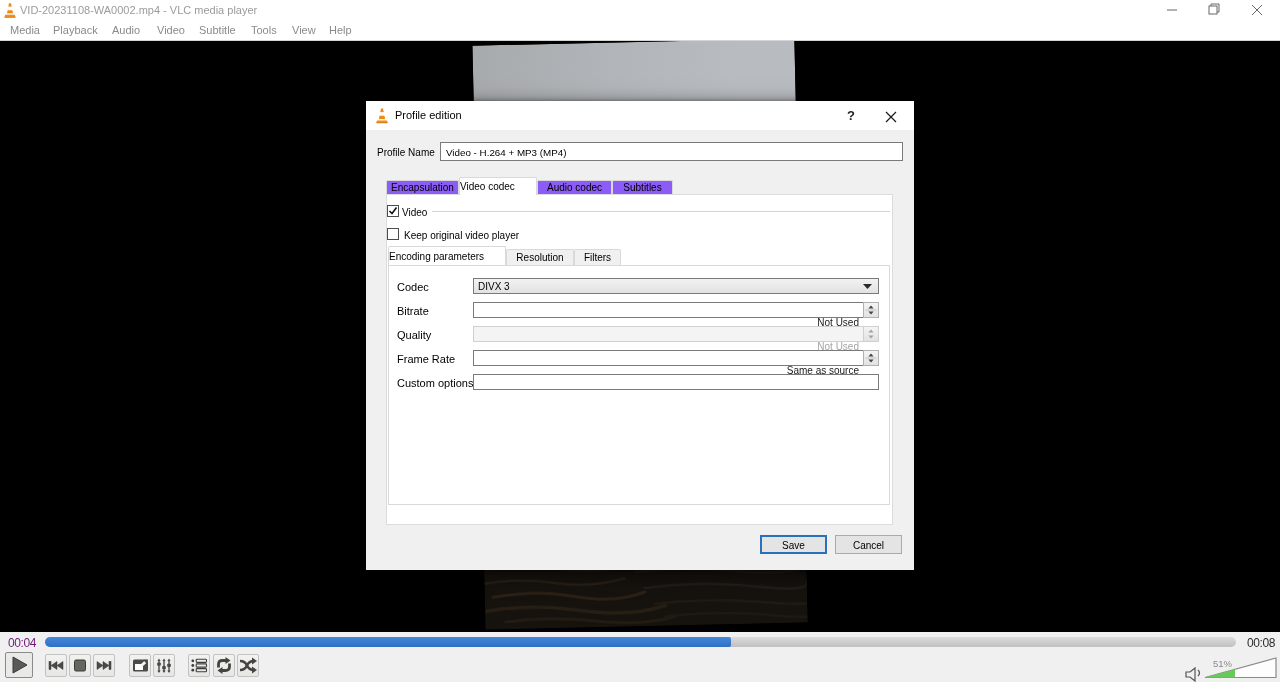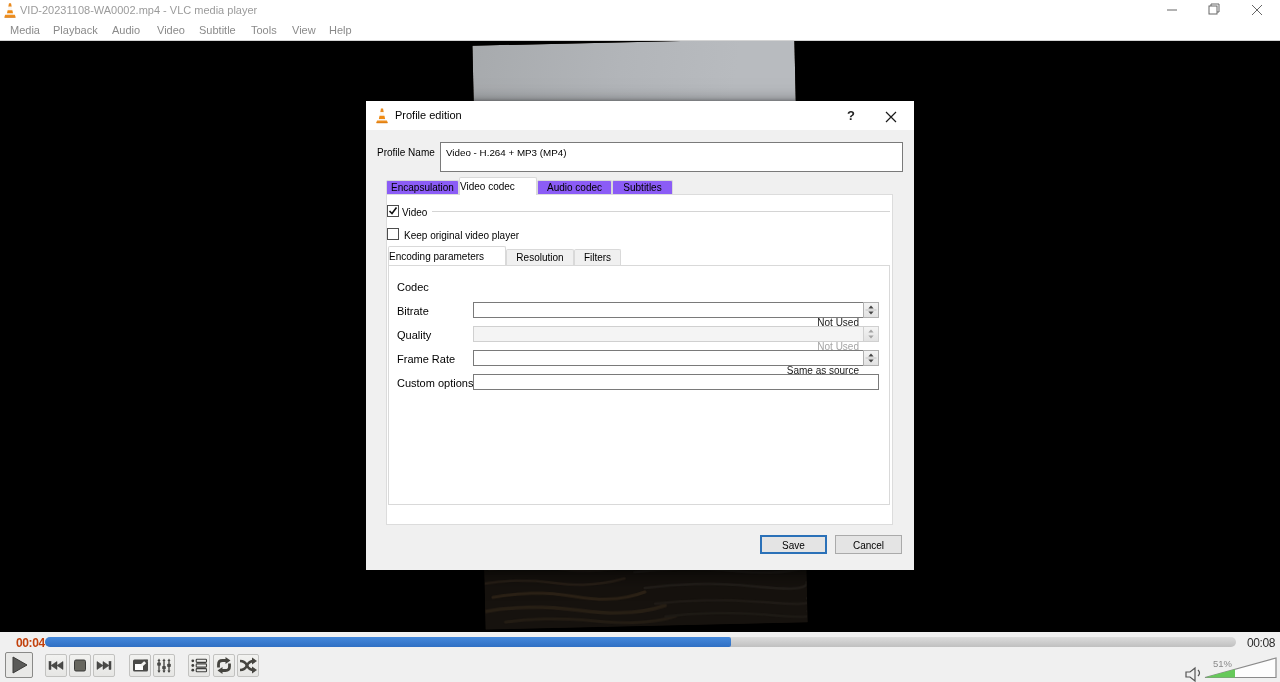--- a/index.html
+++ b/index.html
@@ -7,34 +7,34 @@
 #wtitle{position:absolute;left:20px;top:4px;font-size:11px;color:#9b9b9b}
 .wbtn{position:absolute;top:0;height:20px;color:#666}
 .menu{position:absolute;top:24px;font-size:11px;color:#8a8a8a}
 
 #videoarea{position:absolute;left:0;top:41px;width:1280px;height:591px;background:#000;overflow:hidden;z-index:1}
 #vrect{position:absolute;left:479px;top:1px;width:322px;height:584px;transform:rotate(-1.3deg);background:#1b1611;overflow:hidden}
 #sky{position:absolute;left:0;top:0;width:100%;height:84px;background:linear-gradient(100deg,#a7aaad 0%,#b2b5b9 45%,#b8bbbf 80%)}
 #seasvg{position:absolute;left:0;bottom:0;width:322px;height:72px}
 
 #controls{position:absolute;left:0;top:632px;width:1280px;height:50px;background:#f0f0f0;z-index:2}
-#t1{position:absolute;left:16px;top:4px;font-size:12px;font-weight:700;color:#c2410c;letter-spacing:-0.4px}
+#t1{position:absolute;left:8px;top:4px;font-size:12px;font-weight:400;color:#701a75;letter-spacing:-0.4px}
 #t2{position:absolute;left:1247px;top:4px;font-size:12px;font-weight:400;color:#2b2b2b;letter-spacing:-0.4px}
 #track{position:absolute;left:45px;top:5px;width:1191px;height:10px;border-radius:5px;background:linear-gradient(#dcdcdc,#c0c0c0)}
 #fill{position:absolute;left:45px;top:5px;width:686px;height:10px;border-radius:5px 2px 2px 5px;background:linear-gradient(#4488db,#2f6fc4)}
 .cbtn{position:absolute;top:22px;height:23px;border:1px solid #c2c2c0;border-radius:2px;background:linear-gradient(#f2f2f0,#e6e6e4)}
 #play{position:absolute;left:5px;top:20px;width:28px;height:26px;border:1px solid #8a8a88;border-radius:2px;background:#e9e9e7}
 
 #dlg{position:absolute;left:366px;top:101px;width:548px;height:469px;background:#f0f0f0;box-shadow:0 4px 18px rgba(0,0,0,.62),0 0 4px rgba(0,0,0,.35);z-index:5;font-size:10.5px;color:#000}
 #dtitle{position:absolute;left:0;top:0;width:548px;height:29px;background:#fff}
 #dtitletext{position:absolute;left:29px;top:8px;font-size:11px;color:#000}
 #dhelp{position:absolute;left:478px;top:7px;width:14px;font-size:13px;color:#222;text-align:center;font-weight:bold}
 #dclose{position:absolute;left:518px;top:7px;width:14px;text-align:center}
 .lbl{position:absolute;font-size:11px;color:#000}
-#pname{position:absolute;left:74px;top:41px;width:463px;height:30px;background:#fff;border:1px solid #7a7a7a;font-size:9.8px;padding:3.5px 0 0 5px;color:#000}
+#pname{position:absolute;left:74px;top:41px;width:463px;height:19px;background:#fff;border:1px solid #7a7a7a;font-size:9.8px;padding:3.5px 0 0 5px;color:#000}
 
 .tab{position:absolute;height:14px;top:79px;background:#8b5cf6;border:1px solid #d9d9d9;border-bottom:none;border-radius:2px 2px 0 0;font-size:10px;text-align:center;padding-top:1px}
 .tabsel{position:absolute;top:76px;height:18px;background:#fff;border:1px solid #d9d9d9;border-bottom:none;border-radius:2px 2px 0 0;font-size:10px;text-align:left;padding-top:3px;z-index:2}
 #pane{position:absolute;left:20px;top:93px;width:507px;height:331px;background:#fff;border:1px solid #dcdcdc}
 
 .cb{position:absolute;width:12px;height:12px;background:#fff;border:1px solid #4d4d4d}
 .gline{position:absolute;height:1px;background:#d4d4d4}
 
 .stab{position:absolute;height:16px;top:148px;background:#f0f0f0;border:1px solid #d9d9d9;border-bottom:none;border-radius:2px 2px 0 0;font-size:10px;text-align:center;padding-top:2px}
 .stabsel{position:absolute;top:145px;height:19px;background:#fff;border:1px solid #d9d9d9;border-bottom:none;border-radius:2px 2px 0 0;font-size:10px;text-align:left;padding-top:4px;z-index:2}
@@ -224,20 +224,26 @@
   <div class="lbl" style="left:38px;top:129px;font-size:10px">Keep original video player</div>
   <div class="stabsel" style="left:22px;width:118px">Encoding parameters</div>
   <div class="stab" style="left:140px;width:68px">Resolution</div>
   <div class="stab" style="left:208px;width:47px">Filters</div>
   <div id="spane"></div>
   <div class="lbl" style="left:31px;top:180px">Codec</div>
   <div class="lbl" style="left:31px;top:204px">Bitrate</div>
   <div class="lbl" style="left:31px;top:228px">Quality</div>
   <div class="lbl" style="left:31px;top:252px">Frame Rate</div>
   <div class="lbl" style="left:31px;top:276px">Custom options</div>
+  <div id="combo">
+      <span style="position:absolute;left:4px;top:2px">DIVX 3</span>
+    <svg width="9" height="5" style="position:absolute;right:6px;top:5px">
+        <path d="M0 0 L9 0 L4.5 5 Z" fill="#2a2a2a"></path>
+      </svg>
+  </div>
   <div class="ffield" style="top:201px">
       <span class="fval">Not Used</span>
     </div>
   <div class="spin" style="top:201px">
     <svg width="14" height="14" viewBox="0 0 14 14">
         <path d="M7 2.5 L9.6 5.5 L4.4 5.5 Z" fill="#444"></path>
         <path d="M7 11.5 L4.4 8.5 L9.6 8.5 Z" fill="#444"></path>
         <line x1="1.5" y1="7" x2="12.5" y2="7" stroke="#c4c4c4"></line>
       </svg>
   </div>

